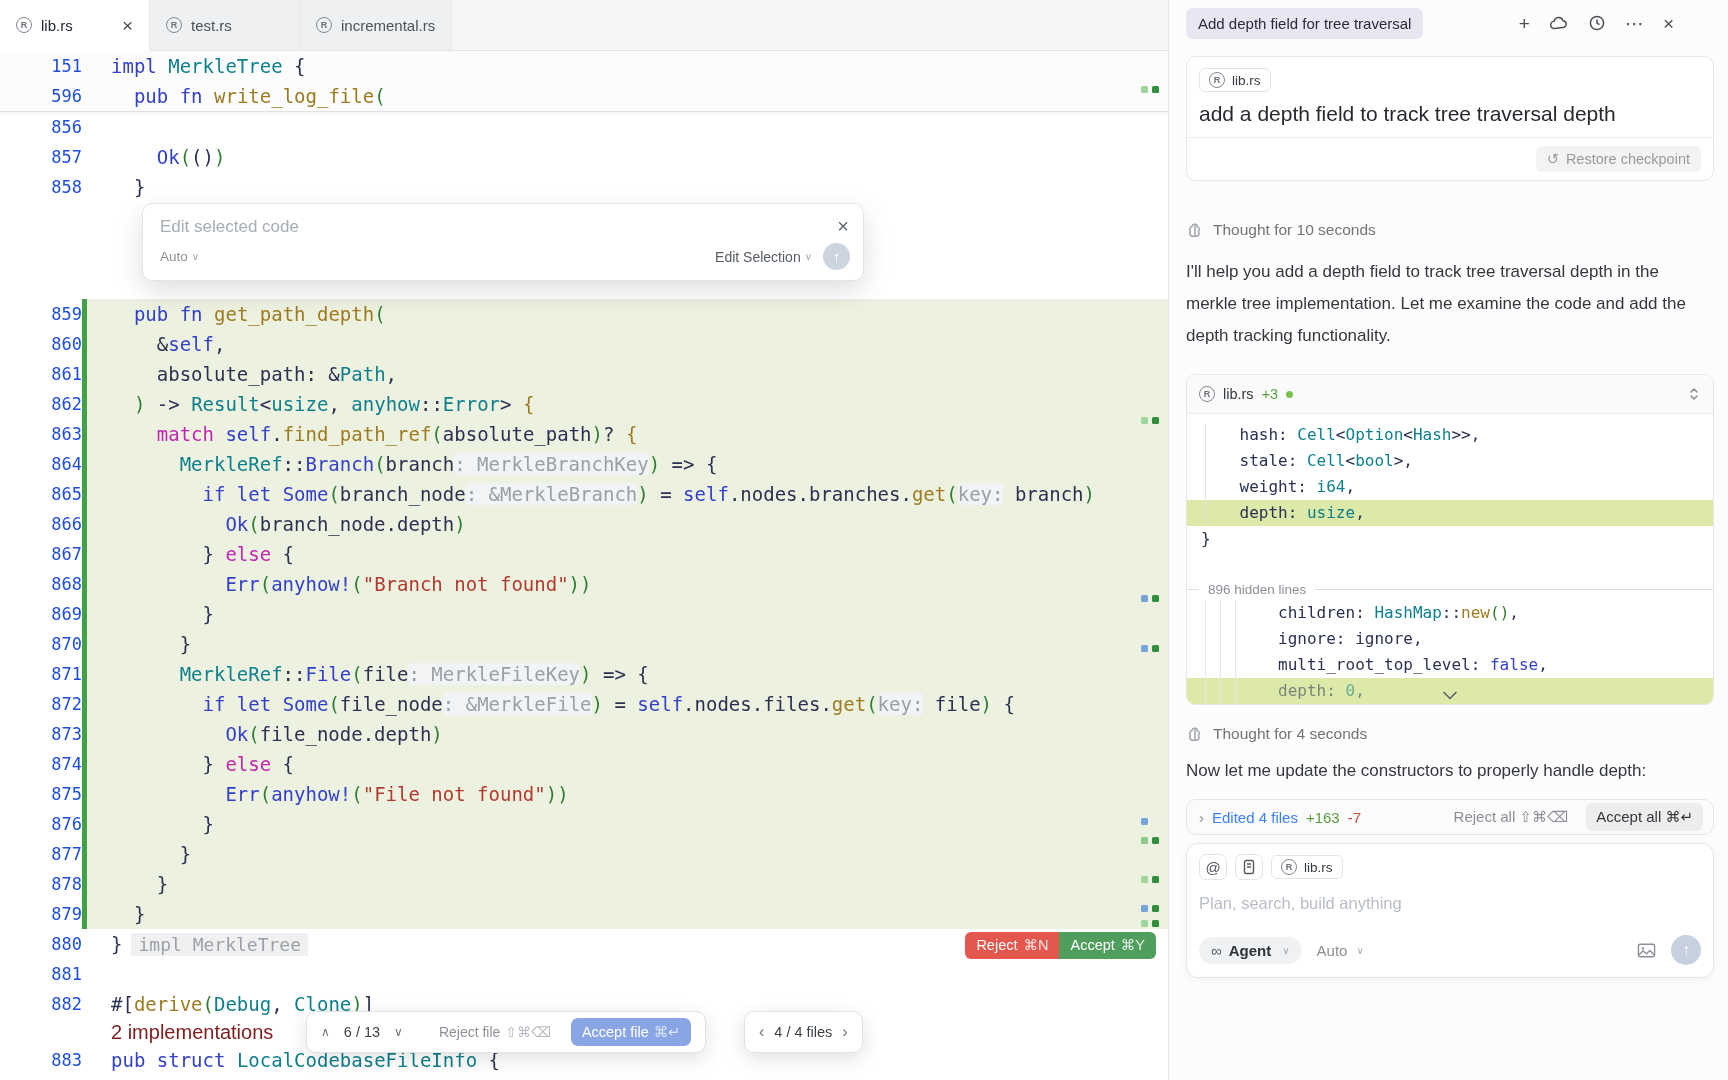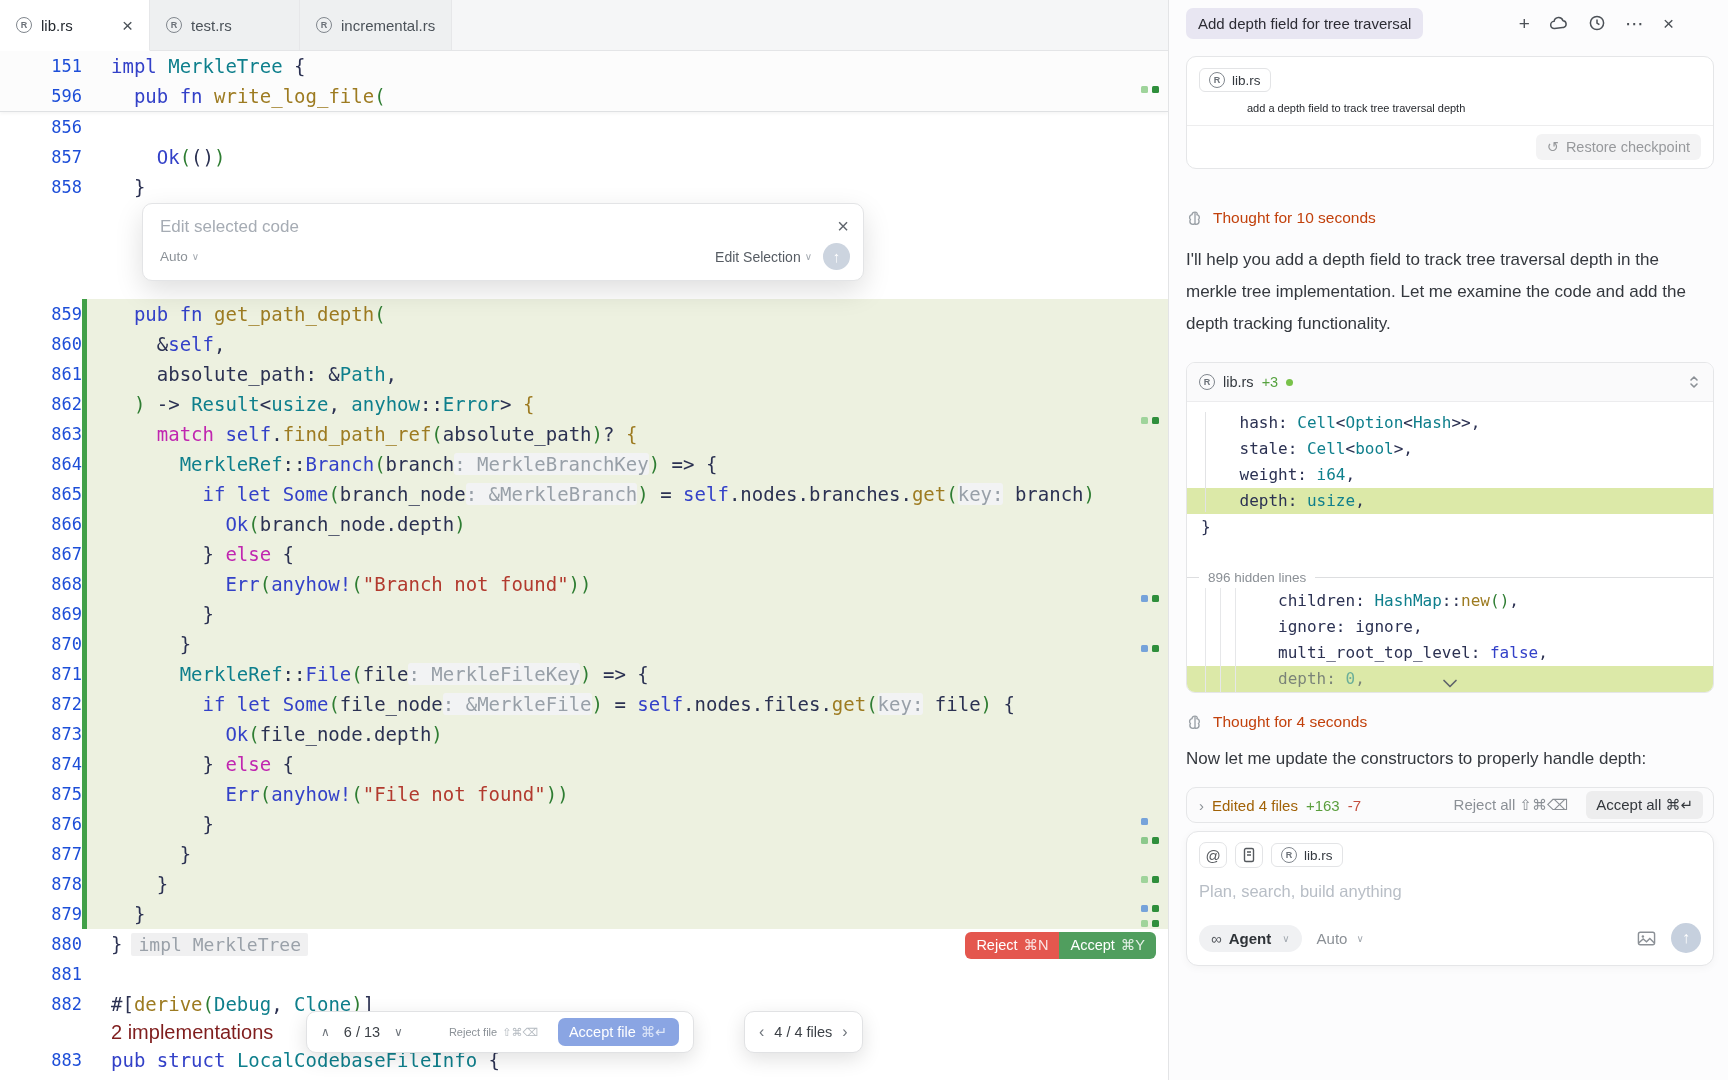--- a/index.html
+++ b/index.html
@@ -41,43 +41,43 @@
   
   .chips{position:absolute;top:932px;right:12px;display:flex;z-index:25;font-size:14.5px;color:#fff;height:27px;line-height:27px;}
   .chip-rej{background:#e4574e;border-radius:6px 0 0 6px;padding:0 11px;margin-left:21px;}
   .chip-acc{background:#509e5e;border-radius:0 6px 6px 0;padding:0 11px;}
   .chip-sc{opacity:.85;margin-left:6px;}
 
   
   .toolbar{position:absolute;left:306px;top:1011px;height:42px;display:flex;align-items:center;background:#fff;border:1px solid #e1e2e4;border-radius:10px;box-shadow:0 6px 20px rgba(0,0,0,0.12);padding:0 14px;gap:14px;box-sizing:border-box;z-index:40;}
   .tb-chev{color:#70767d;font-size:12px;}
   .tb-count{font-size:14.5px;color:#3c4147;}
-  .tb-reject{font-size:11px;color:#8b9197;margin-left:32px;}
+  .tb-reject{font-size:14px;color:#8b9197;margin-left:22px;}
   .tb-sc{color:#b4bac0;margin-left:5px;}
   .tb-accept{background:#8aa5e3;color:#fff;font-size:14.5px;border-radius:7px;padding:6px 11px;margin-left:6px;}
   .tb-accept .tb-sc{color:#dde6f8;}
   .pager{position:absolute;left:744px;top:1011px;height:42px;display:flex;align-items:center;gap:10px;background:#fff;border:1px solid #e1e2e4;border-radius:10px;box-shadow:0 6px 20px rgba(0,0,0,0.12);padding:0 14px;font-size:14.5px;color:#3c4147;box-sizing:border-box;z-index:40;}
   .pg-chev{color:#70767d;font-size:16px;}
 
   .marker{position:absolute;width:7px;height:7px;border-radius:1.5px;z-index:20;}
 
   
   .panel{position:absolute;left:1169px;top:0;width:559px;height:1080px;background:#fcfcfd;box-sizing:border-box;padding:0 14px 0 17px;overflow:hidden;}
   .p-header{display:flex;align-items:center;height:46px;}
   .p-title{background:#e8e6f2;color:#2c2c34;font-size:15px;padding:7px 12px;border-radius:7px;white-space:nowrap;}
   .p-icons{margin-left:auto;display:flex;align-items:center;gap:19px;color:#4c5157;padding-right:40px;}
   .p-icons .txt-ico{font-size:19px;line-height:1;}
   .card{background:#fff;border:1px solid #e5e6e8;border-radius:10px;box-sizing:border-box;}
   .user-card{margin-top:10px;padding:11px 12px 8px 12px;}
   .file-chip{display:inline-flex;align-items:center;gap:7px;border:1px solid #e3e4e6;border-radius:6px;padding:3px 9px;font-size:13.5px;color:#33383e;background:#fff;}
-  .user-msg{font-size:11px;color:#26292e;margin-top:10px;margin-left:48px;}
+  .user-msg{font-size:21px;color:#26292e;margin-top:10px;}
   .user-div{border-top:1px solid #ededee;margin:11px -12px 0 -12px;}
   .user-foot{display:flex;justify-content:flex-end;padding-top:8px;}
   .restore-btn{display:inline-flex;align-items:center;gap:7px;background:#f3f3f4;border-radius:6px;padding:5px 11px;font-size:14.5px;color:#97999c;}
-  .thought{display:flex;align-items:center;gap:9px;font-size:15.5px;color:#c2410c;}
+  .thought{display:flex;align-items:center;gap:9px;font-size:15.5px;color:#737373;}
   .thought1{margin-top:40px;}
   .para{font-size:17px;line-height:32px;color:#34383e;width:522px;}
   .para1{margin-top:17px;}
   .thought2{margin-top:20px;}
   .para2{margin-top:12px;}
 
   
   .diff-card{margin-top:22px;overflow:hidden;border-radius:9px;}
   .dc-head{display:flex;align-items:center;gap:8px;height:38px;background:#fafafb;border-bottom:1px solid #ececee;padding:0 12px;font-size:14.5px;color:#33383e;}
   .dc-added{color:#56a23f;}
@@ -92,21 +92,21 @@
   .blk3{position:relative;}
   .blk3:before{content:"";position:absolute;left:18px;top:0;bottom:0;width:1px;background:#e6e7e9;box-shadow:15px 0 #e6e7e9,30px 0 #e6e7e9;}
   .hidden-row{display:flex;align-items:center;height:22px;gap:9px;font-size:13.5px;color:#8b9096;font-family:"Liberation Sans",sans-serif;}
   .hidden-row .hl-l{width:12px;height:1px;background:#dddee0;}
   .hidden-row .hl-r{flex:1;height:1px;background:#dddee0;}
   .dc-chev{position:absolute;left:50%;bottom:4px;transform:translateX(-50%);color:#5f646b;z-index:5;}
 
   
   .edited-bar{margin-top:12px;display:flex;align-items:center;height:36px;padding:0 10px 0 12px;font-size:15px;background:#fbfbfc;gap:8px;}
   .eb-chev{color:#8b9096;font-size:15px;}
-  .eb-label{color:#a16207;}
+  .eb-label{color:#3b82f6;}
   .eb-plus{color:#5a9e3c;}
   .eb-minus{color:#c44f3f;}
   .eb-reject{margin-left:auto;color:#8b9096;}
   .eb-accept{background:#ededee;border-radius:6px;padding:5px 10px;color:#33373c;margin-left:10px;}
 
   
   .composer{margin-top:8px;padding:10px 12px 12px 12px;border-radius:12px;box-shadow:0 2px 8px rgba(0,0,0,0.04);}
   .comp-chips{display:flex;align-items:center;gap:8px;}
   .sq-btn{display:inline-flex;align-items:center;justify-content:center;width:28px;height:26px;border:1px solid #e3e4e6;border-radius:7px;color:#55595e;font-size:15px;background:#fff;box-sizing:border-box;}
   .comp-ph{margin-top:14px;font-size:16.5px;color:#b8bec6;}

